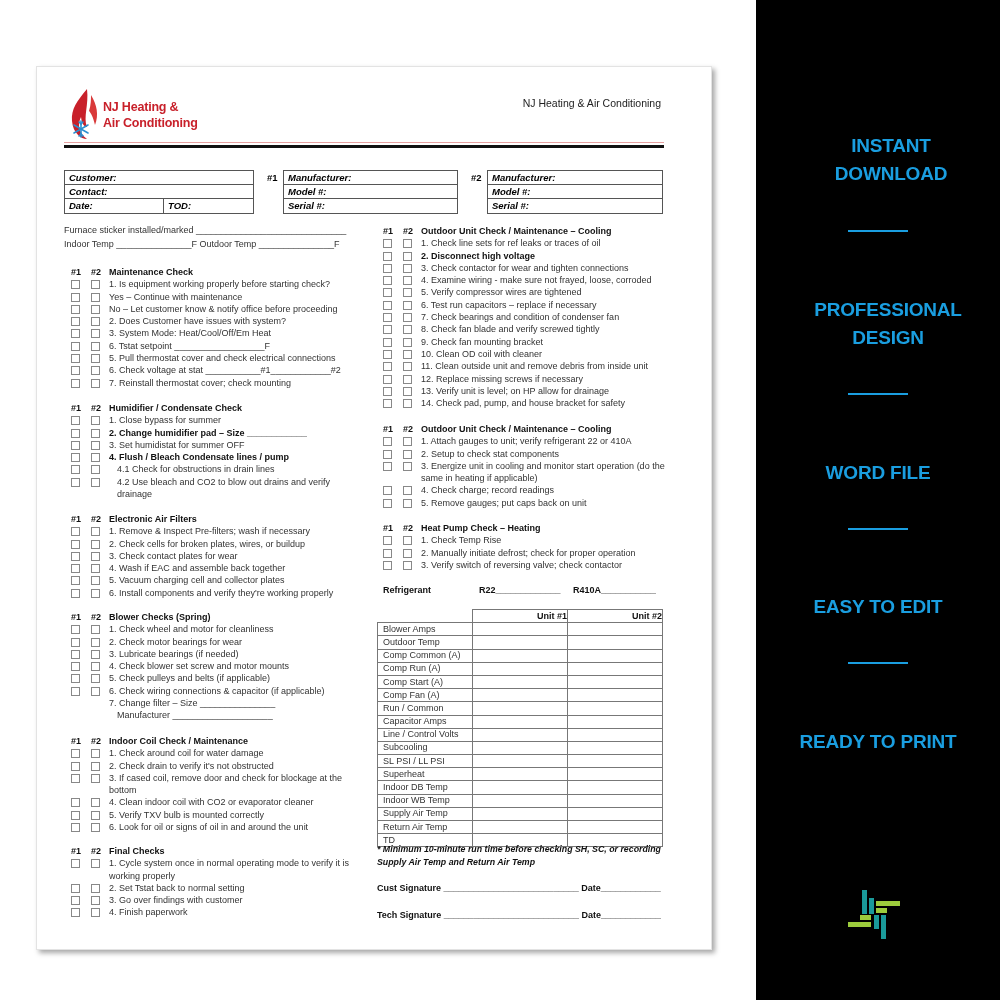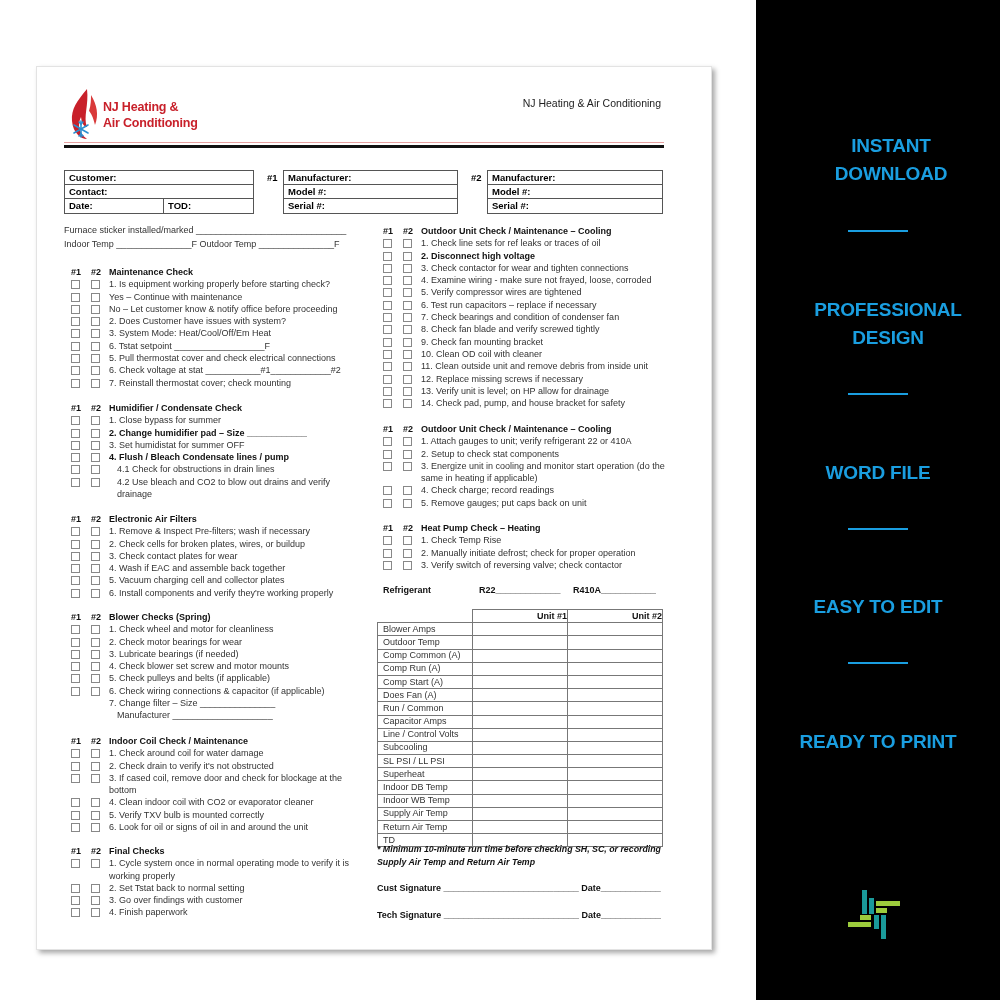--- a/index.html
+++ b/index.html
@@ -15,21 +15,21 @@
   .logo { position: absolute; left: 32px; top: 20px; width: 150px; height: 56px; }
   .logo svg { position: absolute; left: 0; top: 0; }
   .logo .brand { position: absolute; left: 34px; top: 12px; color: #c8202a; font-size: 12.5px; font-weight: bold; line-height: 16px; white-space: nowrap; letter-spacing: -0.2px; }
   .head-right { position: absolute; right: 50px; top: 30px; text-align: right; }
   .head-sub { font-size: 10.5px; color: #222; }
   .head-title { font-size: 17px; font-weight: bold; color: #111; margin-top: 2px; letter-spacing: -0.3px; }
   .rule-red { position: absolute; left: 27px; top: 75px; width: 600px; height: 1px; background: #e6a0a0; }
   .rule-black { position: absolute; left: 27px; top: 78px; width: 600px; height: 3px; background: #111; }
 
   .infobox { position: absolute; border: 1px solid #555; font-size: 9.5px; font-weight: bold; }
-  .infobox .r { height: 14px; line-height: 13px; padding-left: 4px; border-bottom: 1px solid #555; position: relative; }
+  .infobox .r { height: 14px; line-height: 13px; padding-left: 4px; border-bottom: 1px solid #555; position: relative; font-style: italic; }
   .infobox .r:last-child { border-bottom: none; }
   .infobox .split { position: absolute; left: 98px; top: 0; bottom: 0; border-left: 1px solid #555; padding-left: 4px; }
   .unitnum { position: absolute; font-size: 9.5px; font-weight: bold; }
 
   .txt { position: absolute; font-size: 9px; color: #333; white-space: nowrap; }
 
   .section { position: absolute; font-size: 9px; color: #333; }
   .sec-head { height: 12.3px; line-height: 12.3px; font-weight: bold; color: #111; position: relative; }
   .sec-head .h1, .sec-head .h2 { position: absolute; top: 0; }
   .sec-head .h1 { left: 0; } .sec-head .h2 { left: 20px; }
@@ -522,21 +522,21 @@
           <td>Comp Run (A)</td>
           <td></td>
           <td></td>
         </tr>
       <tr>
           <td>Comp Start (A)</td>
           <td></td>
           <td></td>
         </tr>
       <tr>
-          <td>Does Fan (A)</td>
+          <td>Comp Fan (A)</td>
           <td></td>
           <td></td>
         </tr>
       <tr>
           <td>Run / Common</td>
           <td></td>
           <td></td>
         </tr>
       <tr>
           <td>Capacitor Amps</td>

